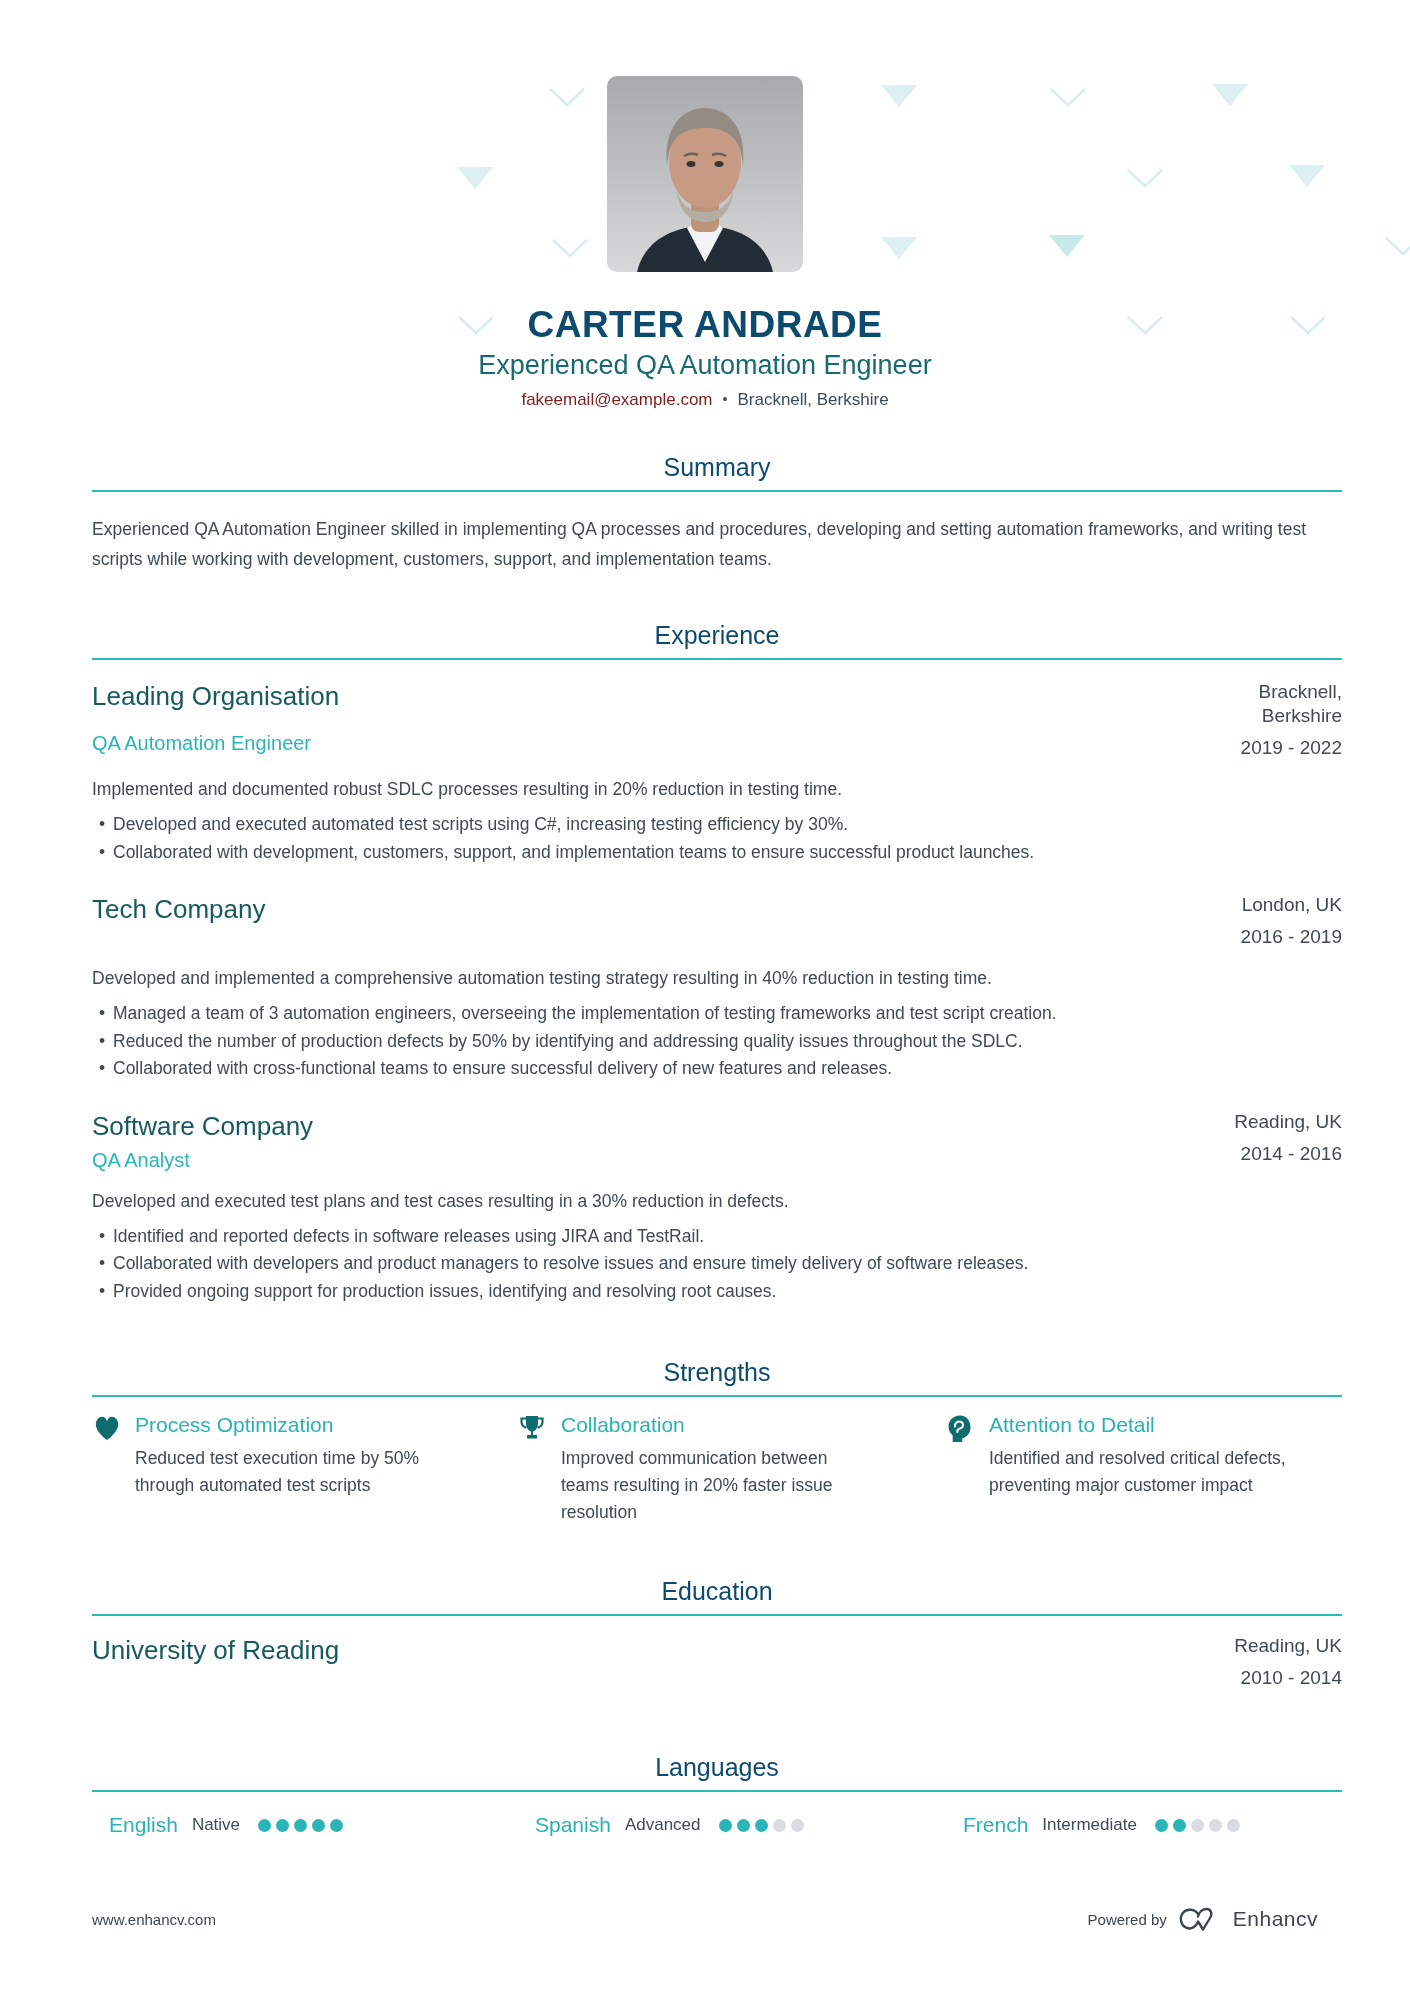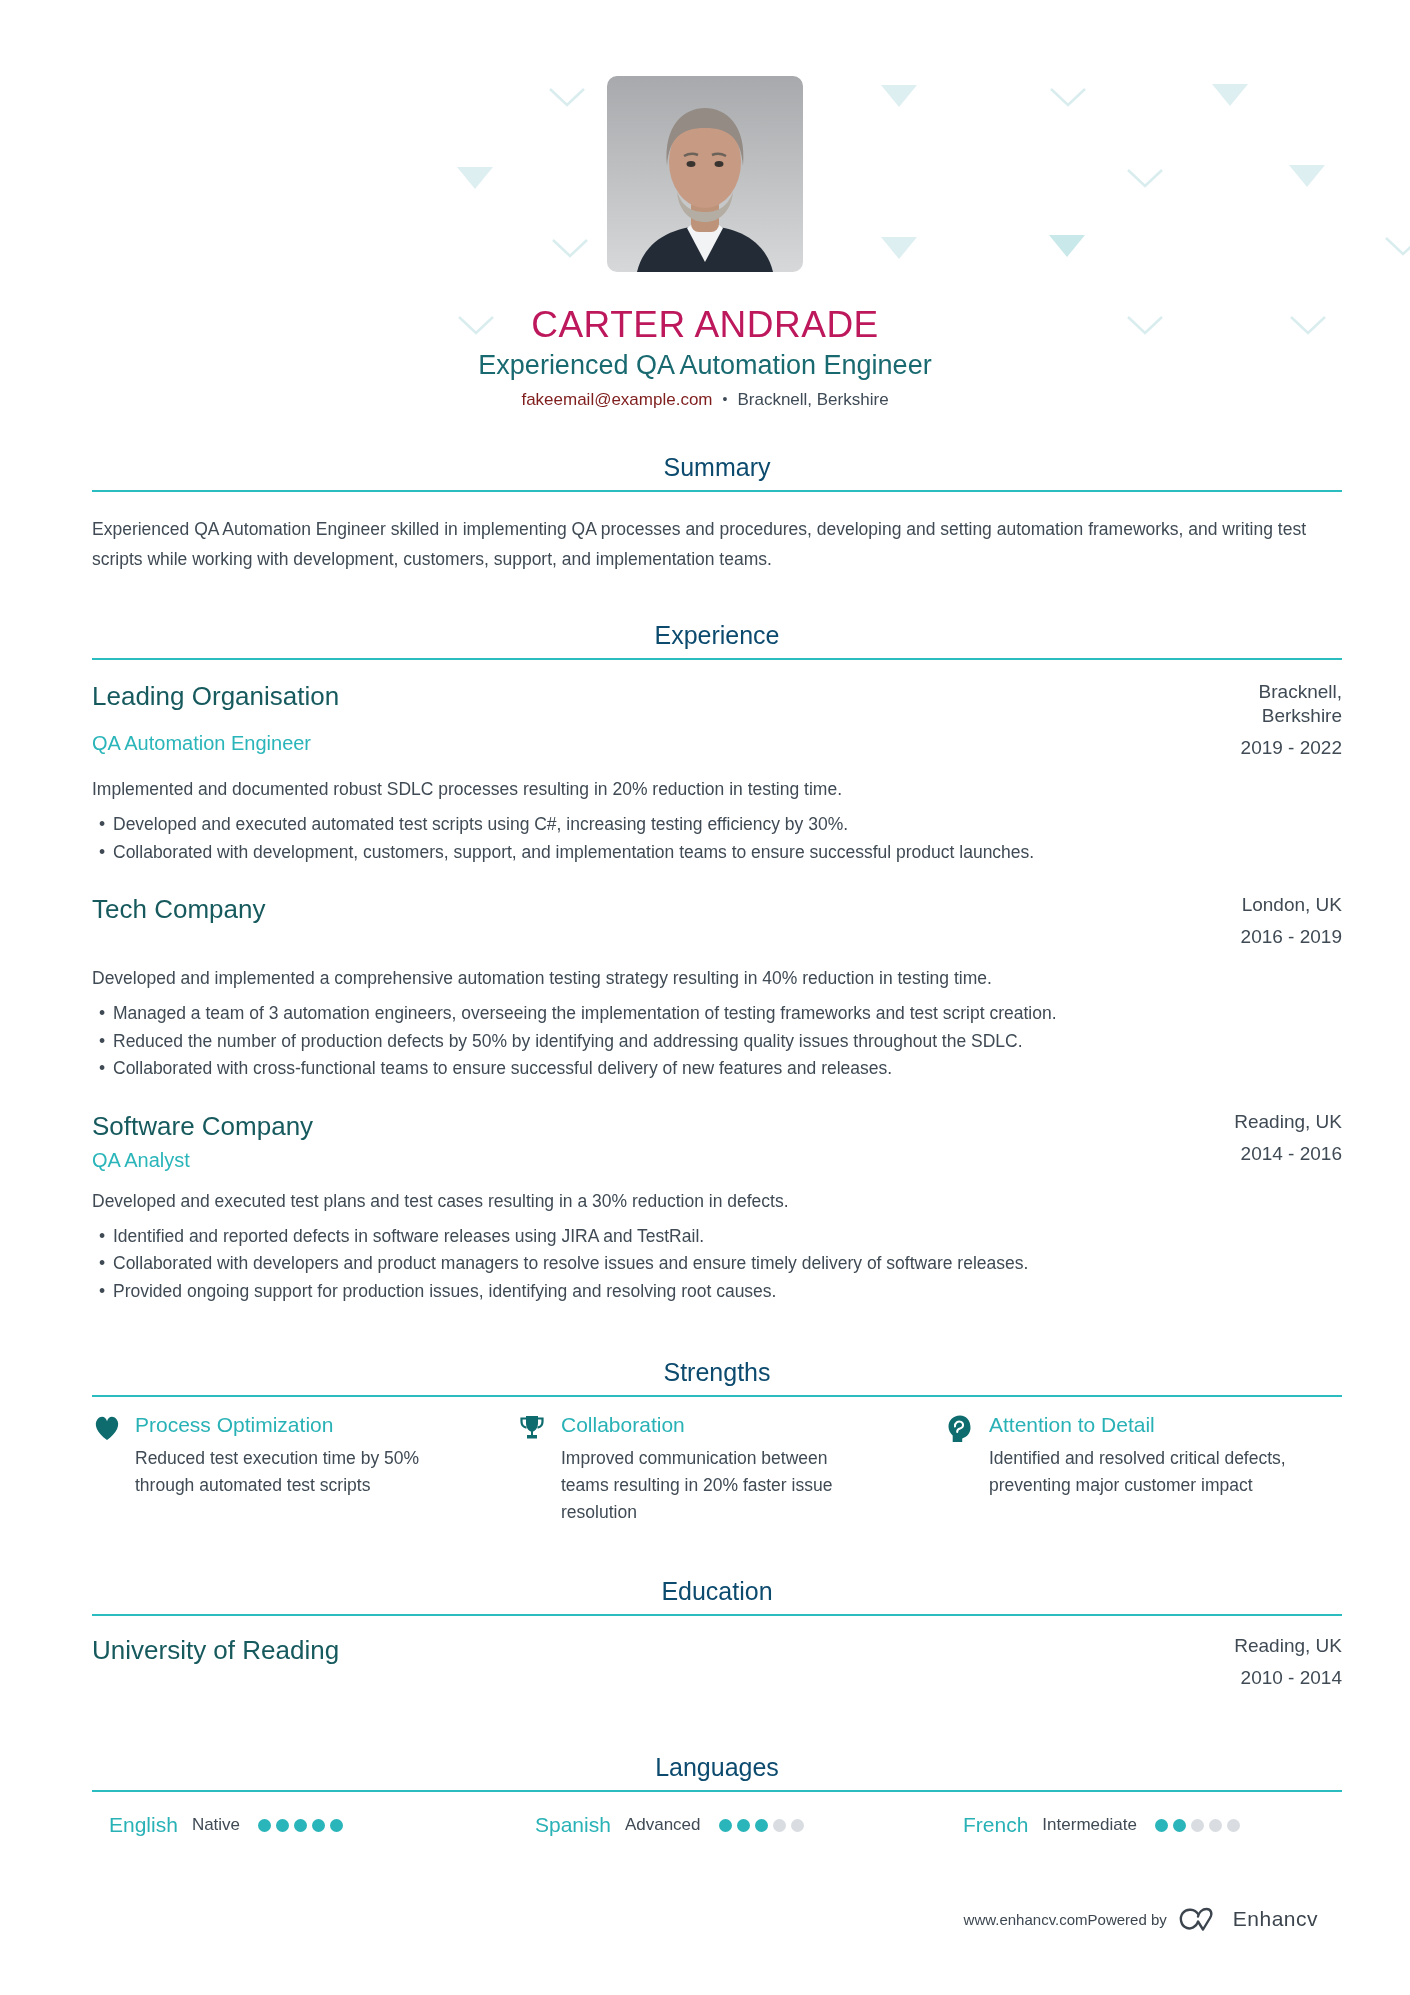--- a/index.html
+++ b/index.html
@@ -7,21 +7,21 @@
     position:relative;width:1410px;height:1995px;margin:0 auto;background:#ffffff;
     font-family:"Liberation Sans",sans-serif;color:#3f4a54;overflow:hidden;
   }
   
   .deco{position:absolute;pointer-events:none;}
   
   .header{position:relative;text-align:center;}
   .photo{
     display:inline-block;margin-top:76px;width:196px;height:196px;border-radius:10px;overflow:hidden;
   }
-  .name{margin-top:28px;font-size:37px;font-weight:400;letter-spacing:0.5px;color:#be185d;text-align:center;}
+  .name{margin-top:28px;font-size:37px;font-weight:700;letter-spacing:0.5px;color:#0c4a6e;text-align:center;}
   .job-headline{margin-top:4px;font-size:27px;font-weight:400;color:#186a70;}
   .contact{margin-top:9px;font-size:17px;color:#3e4a55;}
   .contact .sep{margin:0 10px;font-size:14px;vertical-align:1px;}
   .contact a{color:#7f1d1d;text-decoration:none;}
   
   .content{position:absolute;left:92px;width:1250px;top:0;}
   .spacer-header{height:402px;}
   .section-heading{font-size:25px;font-weight:400;color:#0c4a6e;text-align:center;line-height:30px;}
   .rule{height:0;border:none;border-top:2px solid #2abcbe;margin:8px 0 0 0;}
   
@@ -54,21 +54,21 @@
   .degree{margin-top:6px;font-size:20px;line-height:26px;color:#29b5b9;}
   
   .section-languages{margin-top:62px;}
   .language{display:flex;align-items:center;gap:14px;margin-left:17px;}
   .lang-name{font-size:21px;color:#29b2b6;}
   .lang-level{font-size:17px;color:#3f4a54;}
   .lang-dots{display:inline-flex;gap:5px;align-items:center;margin-left:4px;}
   .dot{width:13px;height:13px;border-radius:50%;background:#d9dde1;display:inline-block;}
   .dot.filled{background:#29b5b9;}
   
-  .footer{position:absolute;left:92px;right:92px;top:1906px;display:flex;justify-content:flex-end;align-items:center;}
+  .footer{position:absolute;left:92px;right:92px;top:1906px;display:flex;justify-content:space-between;align-items:center;}
   .site{font-size:15px;color:#3d4751;text-decoration:none;}
   .powered{display:flex;align-items:center;gap:10px;color:#3c454e;}
   .powered-label{font-size:15px;}
   .brand{font-size:21px;letter-spacing:0.5px;color:#3c454e;}
 </style>
 </head>
 <body>
 
 <div class="page">
 

